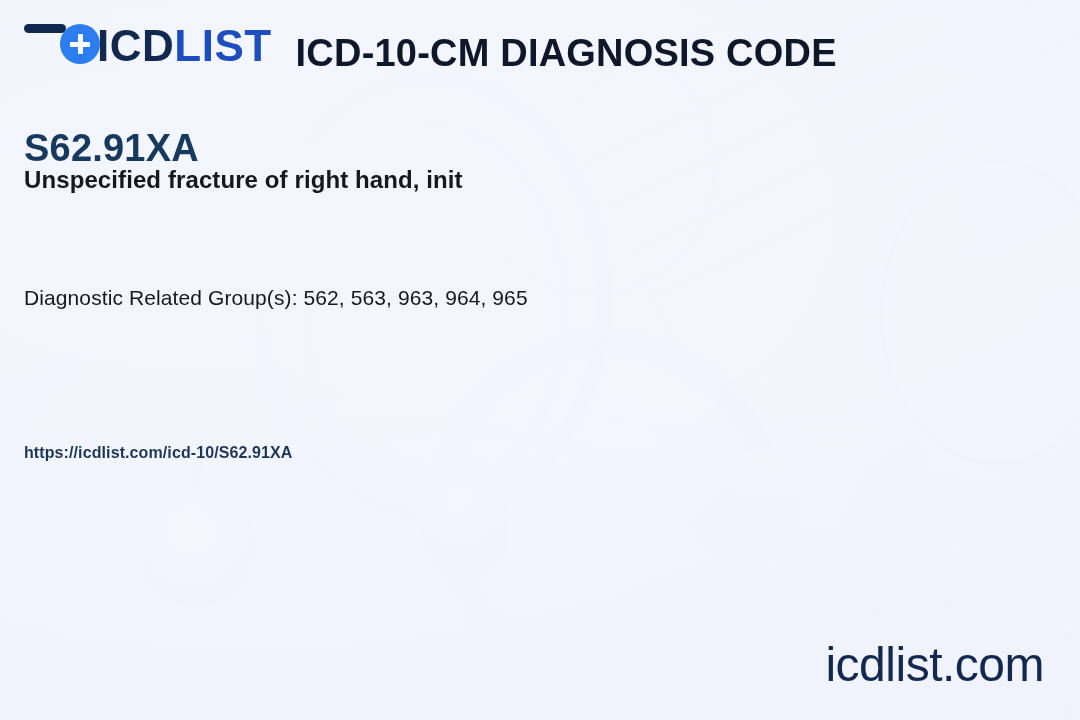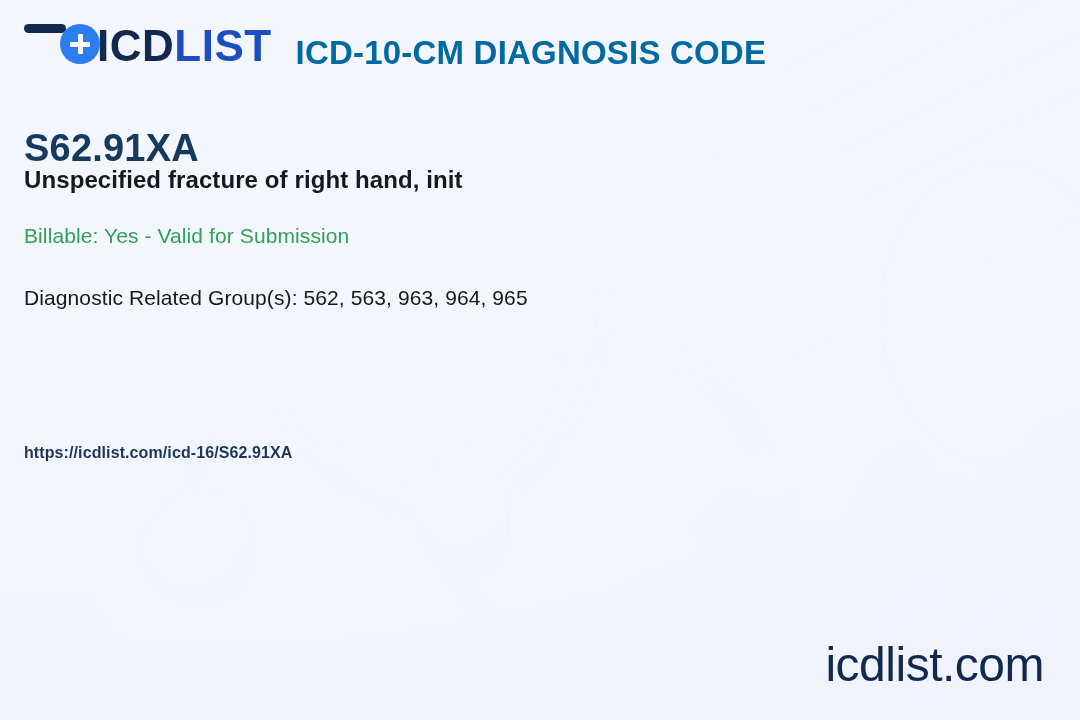--- a/index.html
+++ b/index.html
@@ -224,23 +224,23 @@
   .logo-word {
     font-size: 44px;
     font-weight: 700;
     letter-spacing: 0.5px;
     line-height: 1;
   }
   .logo-icd  { color: #12284f; }
   .logo-list { color: #1c4ec0; }
   #header-title {
     margin-left: 24px;
-    font-size: 33px;
+    font-size: 38px;
     font-weight: 700;
-    color: #0369a1;
+    color: #0f172a;
     letter-spacing: 0.2px;
     white-space: nowrap;
   }
 
   
   #code {
     position: absolute;
     left: 24px;
     top: 127px;
     font-size: 38px;
@@ -351,20 +351,19 @@
         </span>
         <span class="logo-word">
           <span class="logo-icd">ICD</span><span class="logo-list">LIST</span>
         </span>
       </div>
       <div id="header-title">ICD-10-CM DIAGNOSIS CODE</div>
     </div>
 
     <div id="code">S62.91XA</div>
     <div id="description">Unspecified fracture of right hand, init</div>
-    <div id="billable">Billable: Yes - Valid for Submission</div>
     <div id="drg">Diagnostic Related Group(s): 562, 563, 963, 964, 965</div>
-    <a id="url" href="#">https://icdlist.com/icd-16/S62.91XA</a>
+    <a id="url" href="#">https://icdlist.com/icd-10/S62.91XA</a>
 
     <div id="brand">icdlist.com</div>
 
   </div>
 </div>
 
 </body></html>

